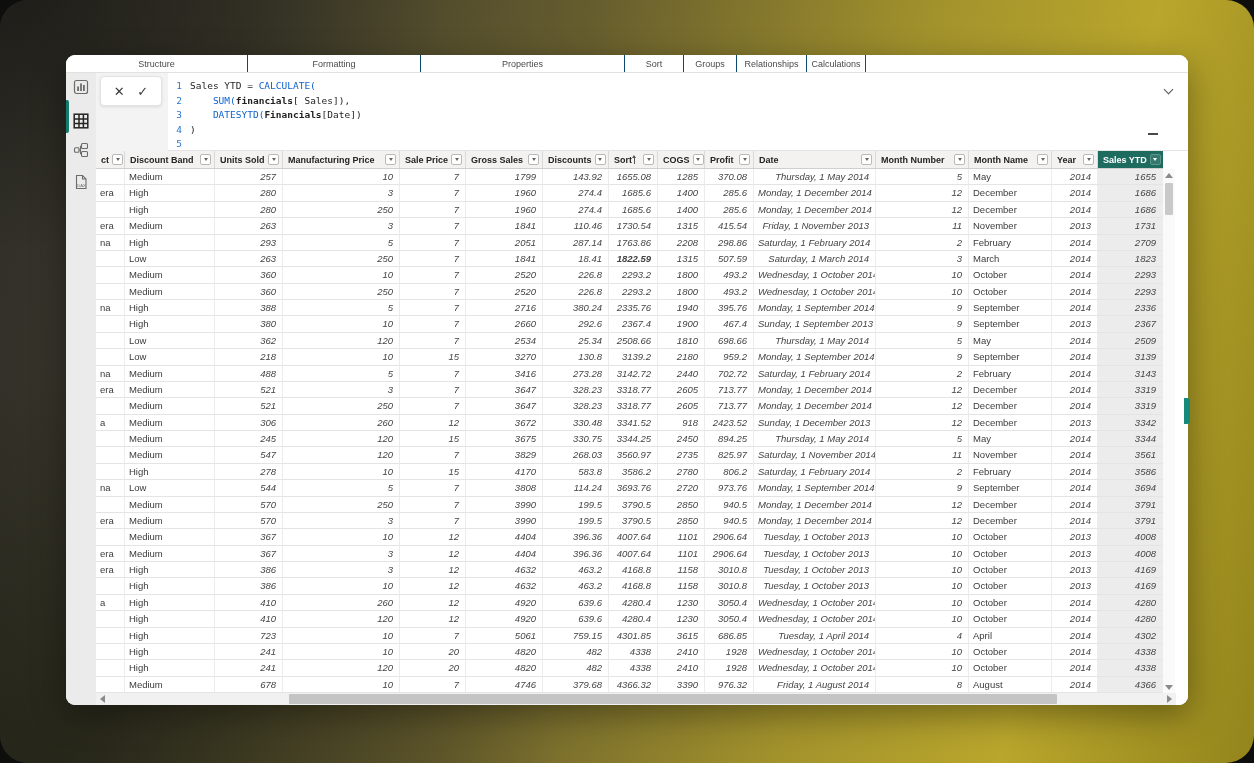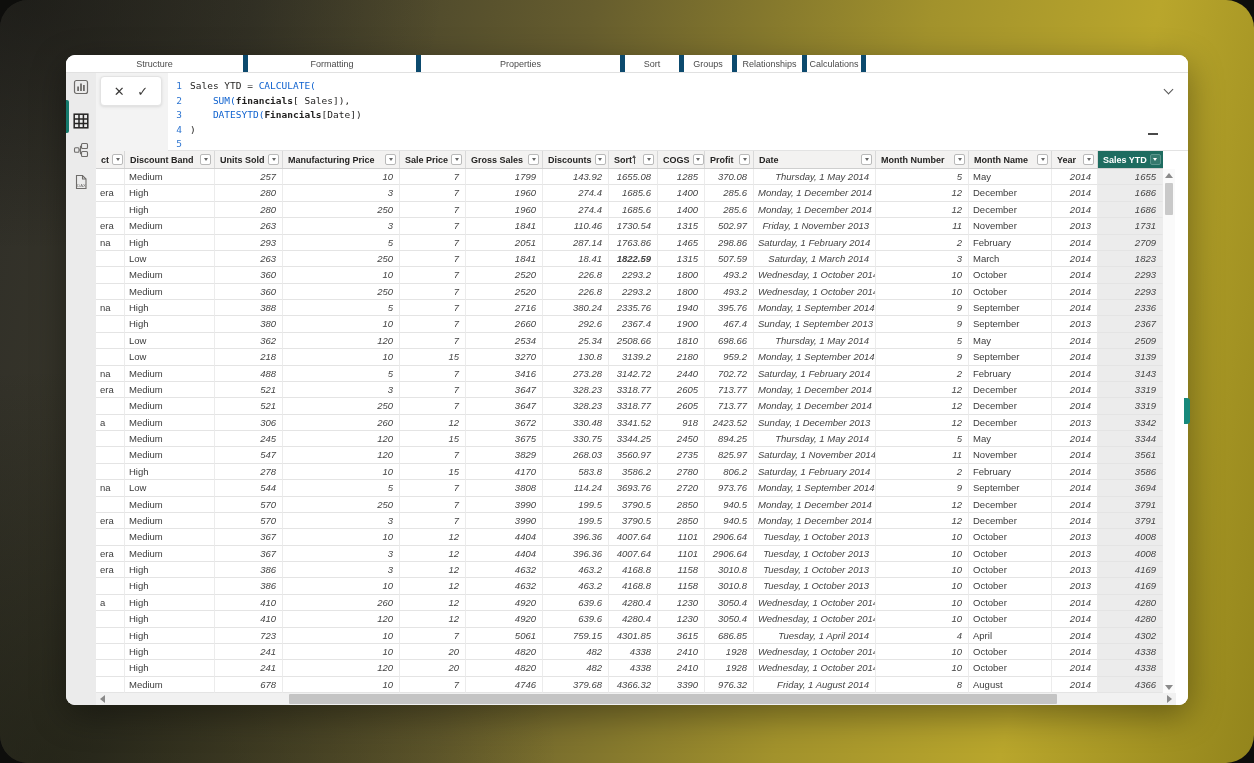--- a/index.html
+++ b/index.html
@@ -8,21 +8,21 @@
         background: linear-gradient(102deg,#2f2e28 0%,#3b392b 18%,#665d2e 42%,#a2922c 66%,#b9a62c 82%,#93851c 100%); }
   .bg::after { content:""; position:absolute; inset:0;
         background: radial-gradient(820px 640px at 4% 100%, rgba(18,20,8,0.50), transparent 62%),
                     radial-gradient(700px 420px at 2% 0%, rgba(10,10,8,0.45), transparent 60%); }
 
   .window { position:absolute; left:66px; top:55px; width:1122px; height:650px; background:#fff;
             border-radius:9px; overflow:hidden; box-shadow:0 10px 34px rgba(0,0,0,0.38); z-index:2; }
 
   
   .ribbon { position:absolute; left:0; top:0; width:100%; height:18px; background:#fff; border-bottom:1px solid #e1e1e1; display:flex; }
-  .rgroup { height:100%; display:flex; align-items:center; justify-content:center; font-size:9px; color:#4a4a4a; border-right:5px solid #0c4a6e; }
+  .rgroup { height:100%; display:flex; align-items:center; justify-content:center; font-size:9px; color:#4a4a4a; border-right:1px solid #0c4a6e; }
 
   
   .sidebar { position:absolute; left:0; top:18px; width:30px; height:632px; background:#ebebeb; }
   .side-item { position:absolute; left:7px; width:16px; height:16px; cursor:pointer; }
   .side-sel-bar { position:absolute; left:0; top:27px; width:3px; height:33px; background:#15796c; border-radius:0 2px 2px 0; display:none; }
   .side-sel-bar.on { display:block; }
 
   
   .main { position:absolute; left:30px; top:18px; width:1092px; height:632px; background:#fff; }
 
@@ -310,37 +310,37 @@
         <div class="tr">
           <div class="td txt" style="width: 29px;">era</div>
           <div class="td txt" style="width: 90px;">Medium</div>
           <div class="td num" style="width: 68px;">263</div>
           <div class="td num" style="width: 117px;">3</div>
           <div class="td num" style="width: 66px;">7</div>
           <div class="td num" style="width: 77px;">1841</div>
           <div class="td num" style="width: 66px;">110.46</div>
           <div class="td num" style="width: 49px;">1730.54</div>
           <div class="td num" style="width: 47px;">1315</div>
-          <div class="td num" style="width: 49px;">502.97</div>
+          <div class="td num" style="width: 49px;">415.54</div>
           <div class="td num" style="width: 122px;">Friday, 1 November 2013</div>
           <div class="td num" style="width: 93px;">11</div>
           <div class="td txt" style="width: 83px;">November</div>
           <div class="td num" style="width: 46px;">2013</div>
           <div class="td num selcol" style="width: 65px;">1731</div>
         </div>
         <div class="tr">
           <div class="td txt" style="width: 29px;">na</div>
           <div class="td txt" style="width: 90px;">High</div>
           <div class="td num" style="width: 68px;">293</div>
           <div class="td num" style="width: 117px;">5</div>
           <div class="td num" style="width: 66px;">7</div>
           <div class="td num" style="width: 77px;">2051</div>
           <div class="td num" style="width: 66px;">287.14</div>
           <div class="td num" style="width: 49px;">1763.86</div>
-          <div class="td num" style="width: 47px;">1465</div>
+          <div class="td num" style="width: 47px;">2208</div>
           <div class="td num" style="width: 49px;">298.86</div>
           <div class="td num" style="width: 122px;">Saturday, 1 February 2014</div>
           <div class="td num" style="width: 93px;">2</div>
           <div class="td txt" style="width: 83px;">February</div>
           <div class="td num" style="width: 46px;">2014</div>
           <div class="td num selcol" style="width: 65px;">2709</div>
         </div>
         <div class="tr">
           <div class="td txt" style="width: 29px;"></div>
           <div class="td txt" style="width: 90px;">Low</div>

